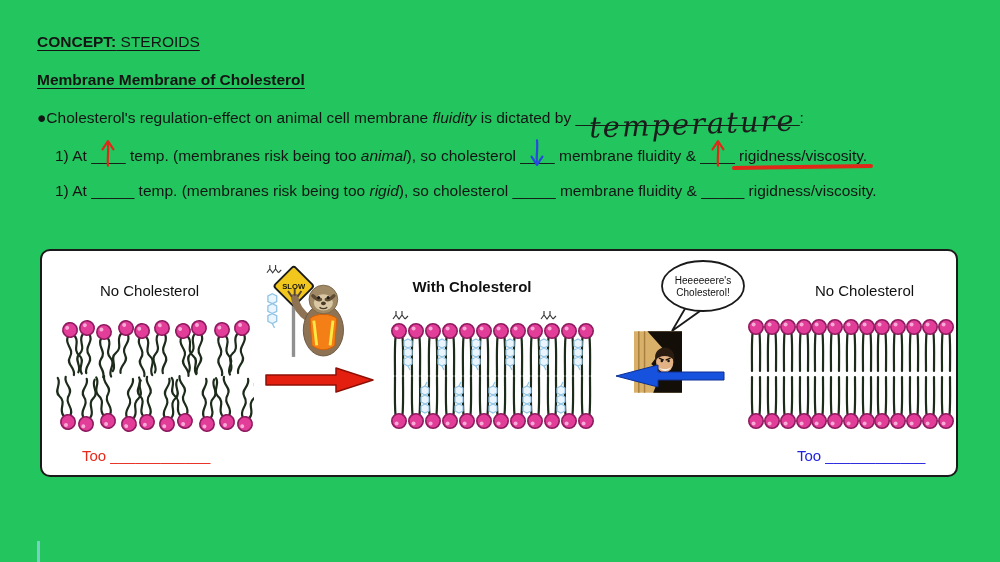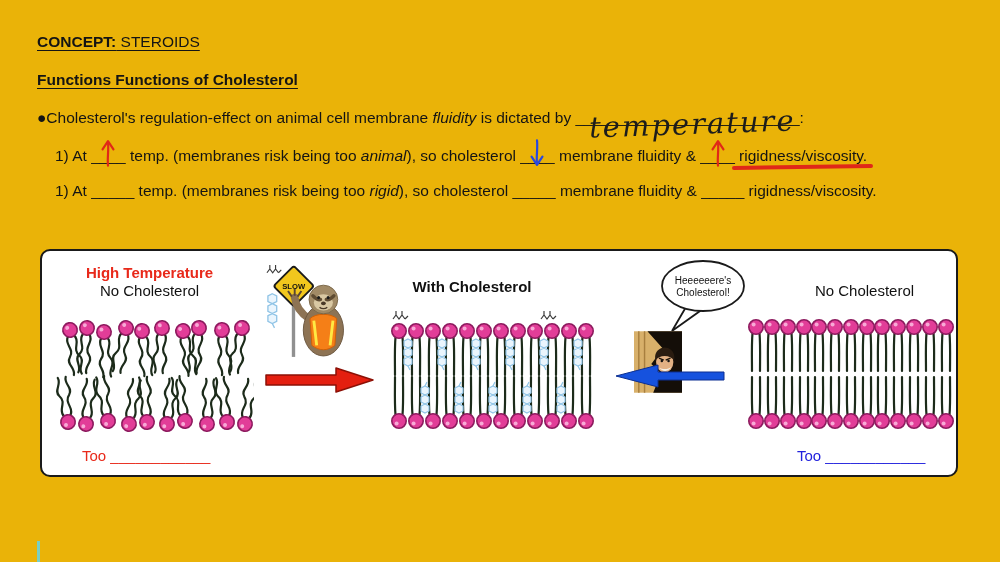--- a/index.html
+++ b/index.html
@@ -1,18 +1,18 @@
 <!DOCTYPE html>
 <html style="--high-temp-red: #e8291a; --low-temp-blue: #2222dd; --arrow-red: #e41f10; --arrow-blue: #1652de; --ink-red: #e02818; --ink-blue: #2848e0; --lipid-head-pink: #e23d98; --cholesterol-blue: #90c4e6;"><head>
 <meta charset="utf-8">
 <style>
   *{margin:0;padding:0;box-sizing:border-box}
   html,body{width:1000px;height:562px;background:#ffffff;overflow:hidden}
   body{font-family:"Liberation Sans",sans-serif;color:#141414;position:relative}
-  .page{position:absolute;inset:0;background:#eab308}
+  .page{position:absolute;inset:0;background:#22c55e}
   .line{position:absolute;font-size:15.5px;white-space:nowrap;line-height:20px}
   .bold{font-weight:bold}
   .underlined{text-decoration:underline;text-underline-offset:3px}
   .h-concept{left:37px;top:32px;font-size:15.5px}
   .h-section{left:37px;top:70px;font-size:15.5px}
   .bullet-line{left:37px;top:108px}
   .item-line1{left:55px;top:146px}
   .item-line2{left:55px;top:181px}
   i{font-style:italic}
   .blank-wrap{position:relative;display:inline-block;letter-spacing:0}
@@ -79,21 +79,21 @@
     </g>
   </defs>
 </svg>
 
 <div class="page">
 
   <div class="line h-concept">
     <span class="underlined"><span class="bold">CONCEPT:</span><span> STEROIDS</span></span>
   </div>
   <div class="line h-section">
-    <span class="underlined bold">Functions Functions of Cholesterol</span>
+    <span class="underlined bold">Membrane Membrane of Cholesterol</span>
   </div>
 
   <div class="line bullet-line">
     <span>●Cholesterol's regulation-effect on animal cell membrane </span><i>fluidity</i><span> is dictated by </span><span class="blank-wrap"><span class="blank-text">__________________________</span><span class="hand">temperature</span></span><span>:</span>
   </div>
 
   <div class="line item-line1">
     <span>1) At </span><span class="blank-wrap"><span class="blank-text">____</span><svg class="ink" width="20" height="32" viewBox="0 0 22 32">
           <path class="ink-red-stroke" d="M11,30 C10,22 12,13 11,4"></path>
           <path class="ink-red-stroke" d="M5,12 L11,3 L17,12"></path>
@@ -105,21 +105,20 @@
           <path class="ink-red-stroke" d="M5,12 L11,3 L17,12"></path>
         </svg></span><span class="red-ul"> rigidness/viscosity.</span>
   </div>
 
   <div class="line item-line2">
     <span>1) At </span><span class="blank-text">_____</span><span> temp. (membranes risk being too </span><i>rigid</i><span>), so cholesterol </span><span class="blank-text">_____</span><span> membrane fluidity &amp; </span><span class="blank-text">_____</span><span> rigidness/viscosity.</span>
   </div>
 
   <div class="figure">
 
-    <div class="abs panel-title t-left">High Temperature</div>
     <div class="abs panel-sub s-left">No Cholesterol</div>
     <div class="abs panel-title t-center">With Cholesterol</div>
     <div class="abs panel-sub s-right">No Cholesterol</div>
 
     <svg class="abs mem-left" viewBox="0 0 198 118">
       <use href="#plw" transform="translate(14,13) rotate(-10)"></use>
       <use href="#plw" transform="translate(31,11) rotate(6)"></use>
       <use href="#plw" transform="translate(48,15) rotate(-4)"></use>
       <use href="#plw" transform="translate(70,11) rotate(12)"></use>
       <use href="#plw" transform="translate(86,14) rotate(-8)"></use>

